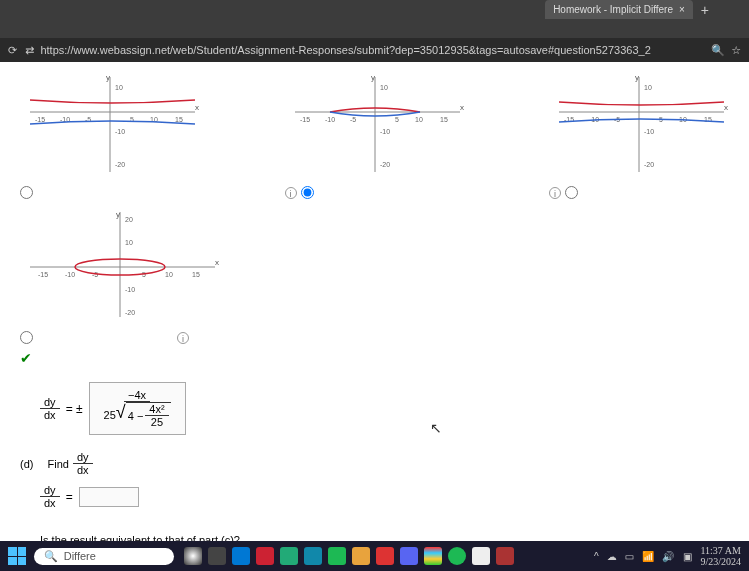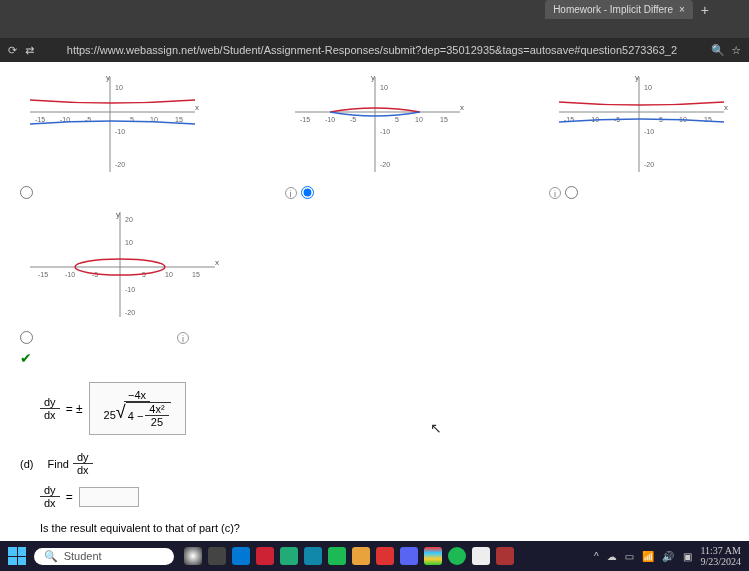--- a/index.html
+++ b/index.html
@@ -4,21 +4,21 @@
 <style>
 * { box-sizing: border-box; margin: 0; padding: 0; }
 body { font-family: Arial, sans-serif; font-size: 12px; background: #f5f5f5; width: 749px; height: 571px; overflow: hidden; position: relative; }
 
 .browser-bar { background: #3c3c3c; height: 38px; display: flex; align-items: center; padding: 0 8px; color: #ddd; position: relative; }
 .tab-area { position: absolute; right: 40px; top: 0; display: flex; align-items: center; gap: 8px; font-size: 10px; }
 .tab { background: #555; padding: 4px 8px; border-radius: 4px 4px 0 0; display: flex; align-items: center; gap: 6px; }
 .url-bar { background: #2a2a2a; height: 24px; display: flex; align-items: center; padding: 0 8px; color: #ccc; font-size: 11px; }
 .url-bar .reload { margin-right: 8px; }
 .url-bar .site-info { margin-right: 6px; }
-.url-text { flex: 1; text-align: center; }
+.url-text { flex: 1; }
 .zoom { margin-left: 8px; }
 
 .content { padding: 10px 20px; background: #fff; height: calc(100% - 52px - 30px); overflow: hidden; }
 
 .chart-row { display: flex; justify-content: space-between; margin-bottom: 8px; }
 svg.plot { display: block; }
 .radio-area { display: flex; align-items: center; gap: 4px; margin-top: 4px; }
 
 .section { margin-top: 16px; }
 .section-label { margin-bottom: 8px; font-size: 11px; }
@@ -211,37 +211,37 @@
       </span>
     </div>
     <div style="display:flex;align-items:center;gap:6px;margin-left:20px;margin-top:6px;">
       <span class="fraction">
         <span class="num">dy</span>
         <span class="den">dx</span>
       </span>
       <span>=</span>
       <input class="answer-input" type="text" style="">
     </div>
-    <div style="margin-left:20px;margin-top:13px;font-size:11px;">Is the result equivalent to that of part (c)?</div>
+    <div style="margin-left:20px;margin-top:25px;font-size:11px;">Is the result equivalent to that of part (c)?</div>
 
   </div>
 
   <div style="position:absolute;left:430px;top:420px;font-size:14px;color:#333;">↖</div>
 </div>
 
 <div class="taskbar">
   <div class="start">
       <div></div>
       <div></div>
       <div></div>
       <div></div>
     </div>
   <div class="search">
     <span>🔍</span>
-    <span>Student</span>
+    <span>Differe</span>
   </div>
   <div class="apps">
     <div class="app-icon" style="background:radial-gradient(#fff,#333);"></div>
     <div class="app-icon" style="background:#444;"></div>
     <div class="app-icon" style="background:#0078d4;"></div>
     <div class="app-icon" style="background:#c23;"></div>
     <div class="app-icon" style="background:#2a7;"></div>
     <div class="app-icon" style="background:#18a;"></div>
     <div class="app-icon" style="background:#1db954;"></div>
     <div class="app-icon" style="background:#e8a33d;"></div>

